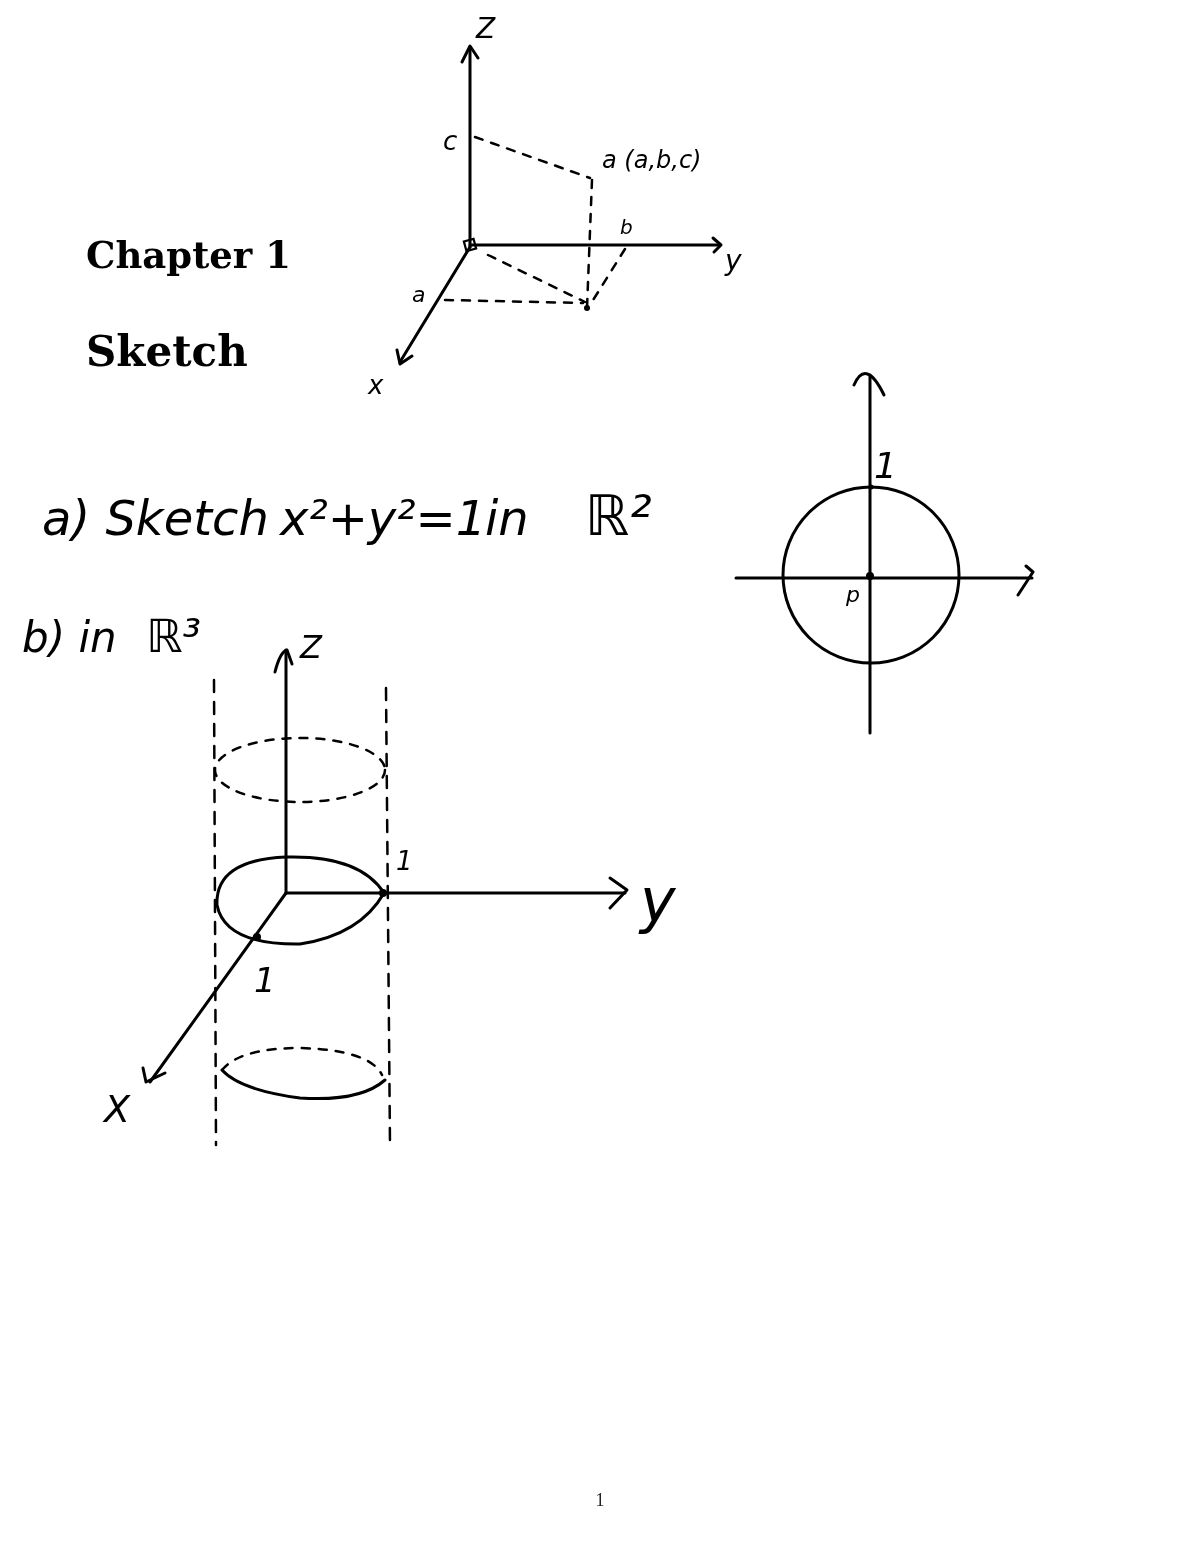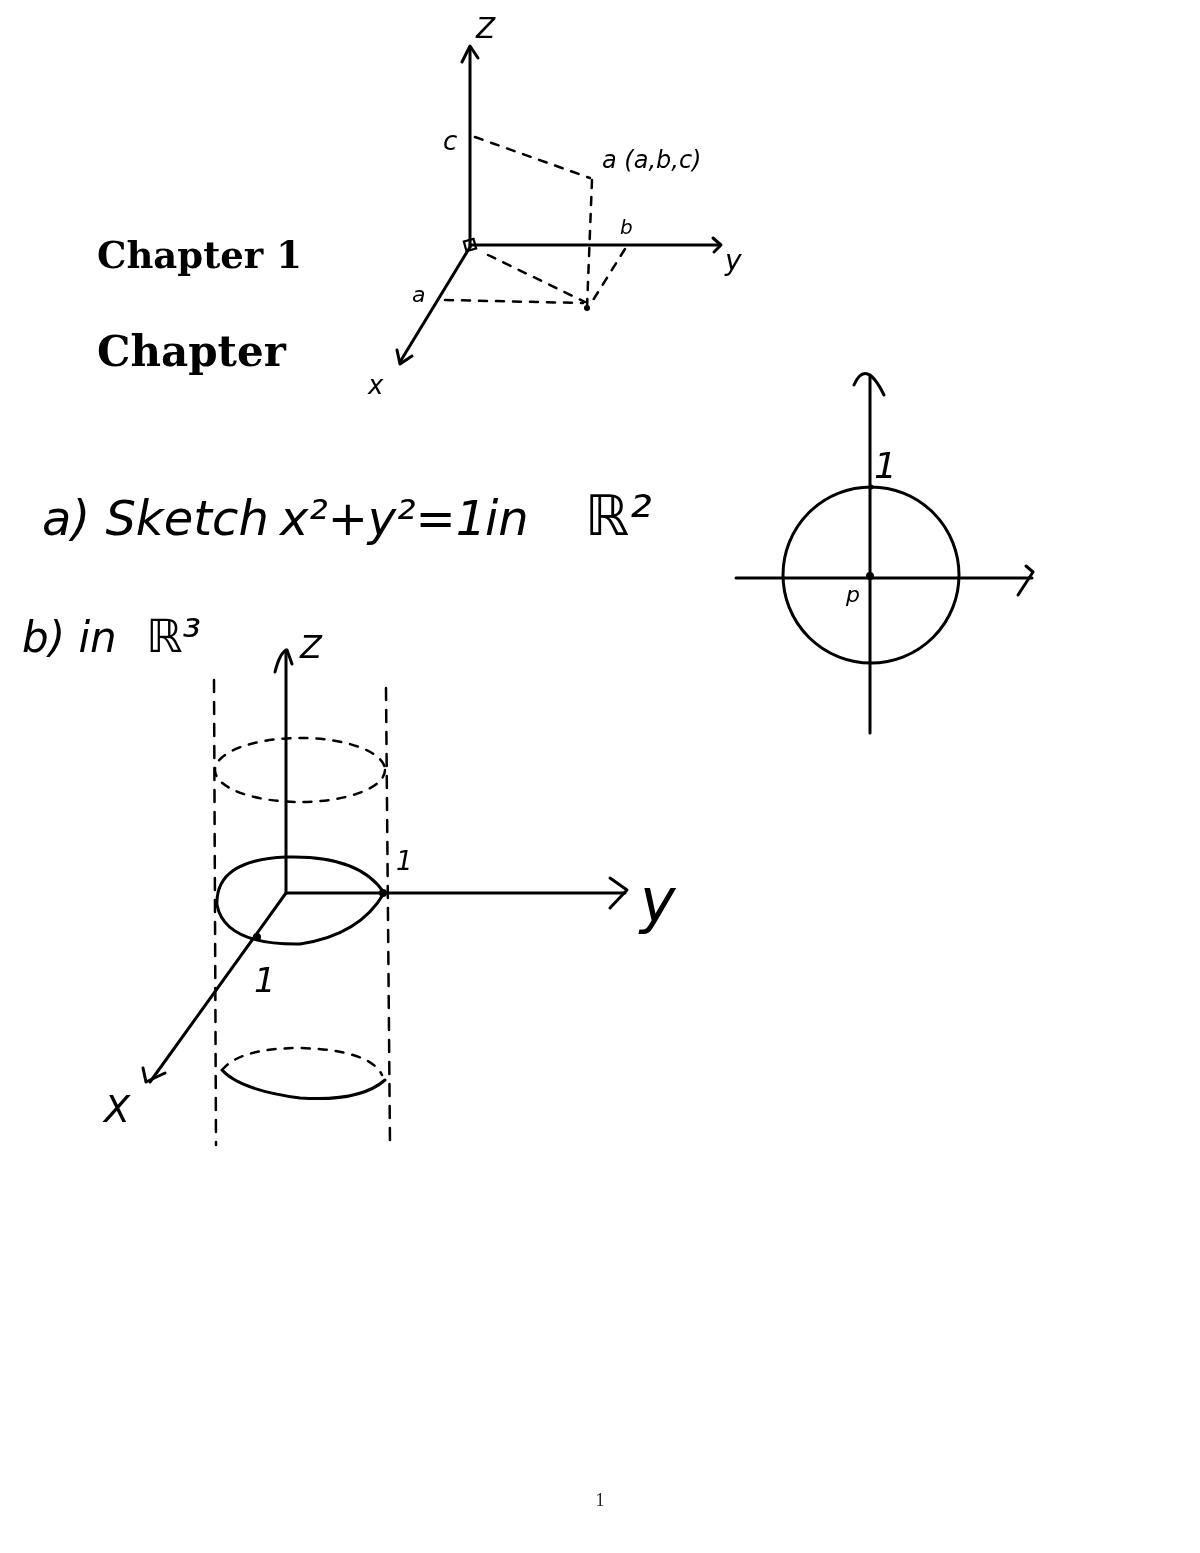--- a/index.html
+++ b/index.html
@@ -1,39 +1,39 @@
 <!DOCTYPE html>
 <html><head>
 <meta charset="utf-8">
 <style>
   html, body { margin: 0; padding: 0; background: #ffffff; }
   body { width: 1200px; height: 1553px; position: relative; overflow: hidden; }
   .title {
-    position: absolute; left: 97px;
+    position: absolute; left: 86px;
     font-family: "DejaVu Serif", "Liberation Serif", serif;
     font-weight: bold; color: #000;
   }
   #chapter-title { top: 233px; font-size: 37px; }
   #section-title { top: 327px; font-size: 42px; }
   svg { position: absolute; left: 0; top: 0; }
   .hw { fill: none; stroke: #000; stroke-width: 3; stroke-linecap: round; stroke-linejoin: round; }
   .dash { fill: none; stroke: #000; stroke-width: 2.5; stroke-dasharray: 12 10; stroke-linecap: round; }
   .dash-short { fill: none; stroke: #000; stroke-width: 2.5; stroke-dasharray: 8 9; stroke-linecap: round; }
   .lbl { font-family: "DejaVu Sans", sans-serif; fill: #000; font-style: italic; }
   .hand { font-family: "DejaVu Sans", sans-serif; fill: #000; font-style: italic; font-weight: normal; }
   #page-number {
     position: absolute; left: 0; width: 1200px; top: 1490px; text-align: center;
     font-family: "Liberation Serif", serif; font-size: 18px; color: #222;
   }
 </style>
 </head>
 <body>
 
 <div id="chapter-title" class="title">Chapter 1</div>
-<div id="section-title" class="title">Chapter</div>
+<div id="section-title" class="title">Sketch</div>
 
 <svg width="1200" height="1553" viewBox="0 0 1200 1553">
 
   <g>
     <line class="hw" x1="470" y1="247" x2="470" y2="48"></line>
     <path class="hw" d="M462 62 L470 46 L478 58"></path>
     <line class="hw" x1="470" y1="245" x2="720" y2="245"></line>
     <path class="hw" d="M713 238 L721 245 L714 252"></path>
     <line class="hw" x1="470" y1="247" x2="400" y2="362"></line>
     <path class="hw" d="M397 350 L400 364 L412 356"></path>

